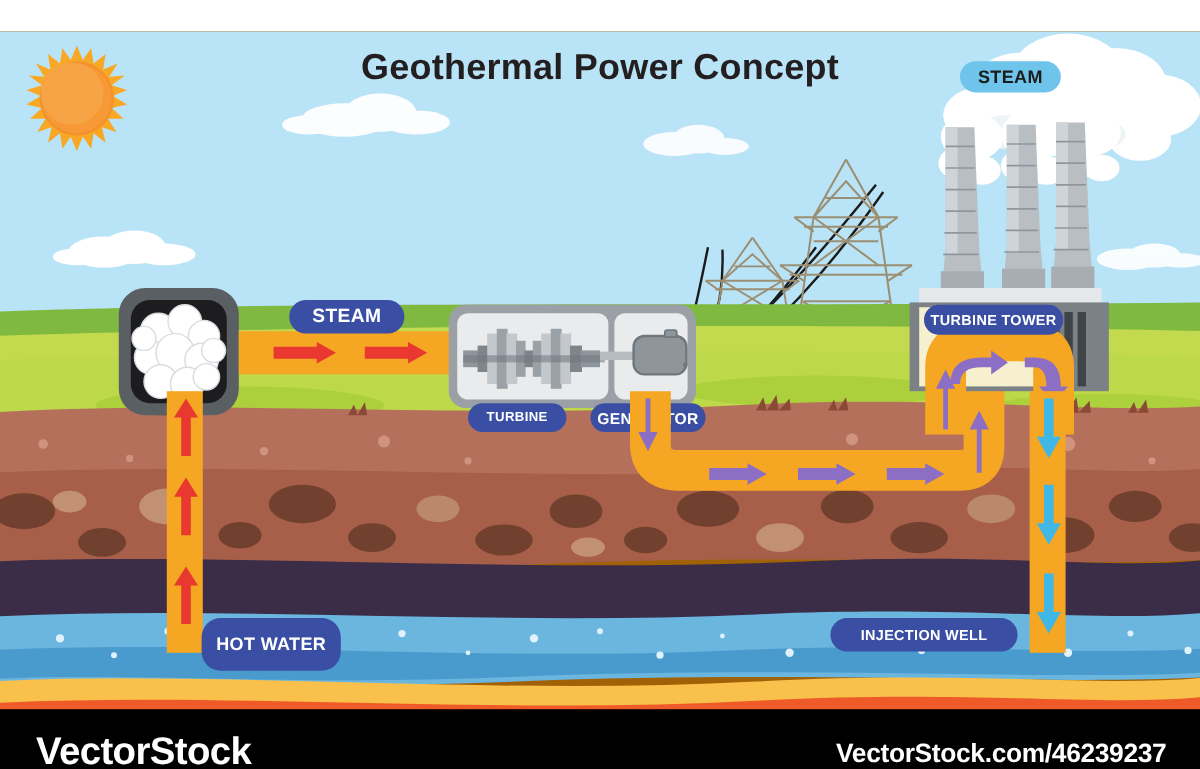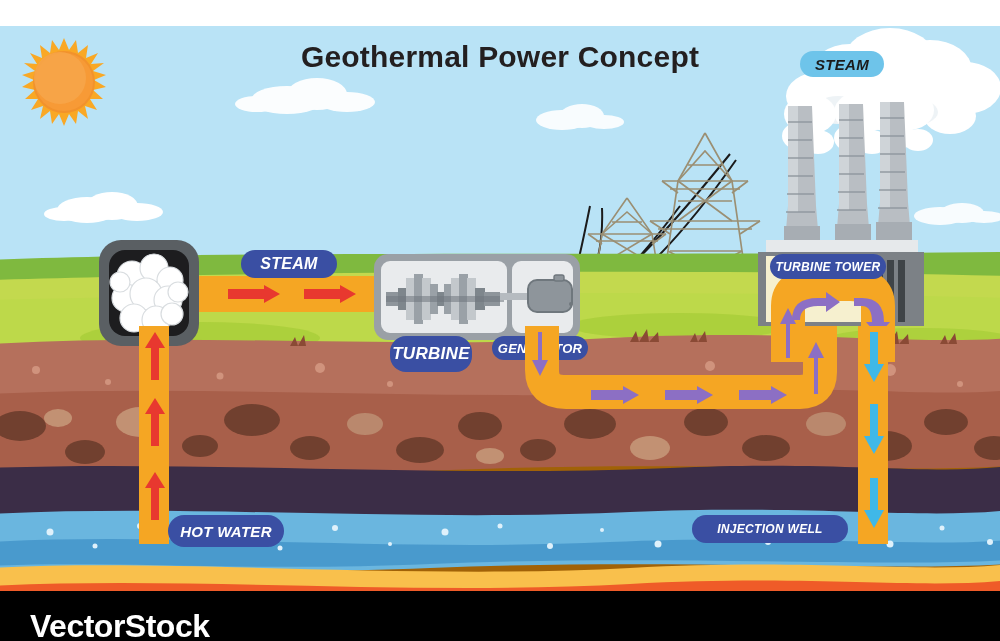--- a/index.html
+++ b/index.html
@@ -6,21 +6,21 @@
   body{font-family:"Liberation Sans",sans-serif;}
   #stage{position:relative;width:1000px;height:641px;overflow:hidden;background:#a16207;margin-top:26px;}
   .abs{position:absolute;}
   
   #sky{left:0;top:0;width:1000px;height:250px;background:#b9e3f6;}
   
   #title{left:0;top:14px;width:1000px;text-align:center;font-size:30px;font-weight:bold;color:#231f20;
          letter-spacing:.2px;}
   
   .badge{border-radius:16px;display:flex;align-items:center;justify-content:center;
-         color:#fff;font-weight:bold;white-space:nowrap;letter-spacing:.3px;font-style:italic;}
+         color:#fff;font-weight:bold;white-space:nowrap;letter-spacing:.3px;}
   .badge-blue{background:#3a4fa3;}
   .badge-lt{background:#6ec4ea;color:#1b1b1b;}
   
   .layer{left:-10px;width:1020px;}
   
   .pipe{background:#f5a623;}
   
   svg{display:block;overflow:visible;}
   
   #footer{left:0;top:565px;width:1000px;height:76px;background:#000;}
@@ -372,21 +372,21 @@
     </g>
   </svg>
 
   <div class="abs" style="left:500px;top:267px;width:30px;height:7px;background:#b6bbc0;"></div>
   <svg class="abs" style="left:526px;top:248px;" width="50" height="46">
     <rect x="2" y="6" width="44" height="32" rx="9" fill="#8e959b" stroke="#6f777d" stroke-width="2"></rect>
     <rect x="28" y="1" width="10" height="6" rx="2" fill="#8e959b" stroke="#6f777d" stroke-width="1.4"></rect>
     <circle cx="45" cy="30" r="2" fill="#6f777d"></circle>
   </svg>
 
-  <div class="abs badge badge-blue" style="left:390px;top:310px;width:82px;height:36px;font-size:17px;">TURBINE</div>
+  <div class="abs badge badge-blue" style="left:390px;top:310px;width:82px;height:24px;font-size:11px;">TURBINE</div>
   <div class="abs badge badge-blue" style="left:492px;top:310px;width:96px;height:24px;font-size:13px;">GENERATOR</div>
 
   <svg class="abs" style="left:520px;top:300px;" width="320" height="110">
     <path d="M22 0 L22 44 Q22 66 46 66 L280 66 Q300 66 300 46 L300 -8" fill="none" stroke="#f5a623" stroke-width="34" stroke-linecap="butt"></path>
   </svg>
 
   <svg class="abs" style="left:531px;top:306px;" width="300" height="100">
     <g fill="#8c6fc4">
 
       <path d="M11 0 L11 28 L17 28 L9 44 L1 28 L7 28 L7 0 Z" transform="translate(0,0)"></path>
@@ -426,19 +426,20 @@
 
   <div class="abs pipe" style="left:858px;top:300px;width:30px;height:218px;"></div>
   <svg class="abs" style="left:863px;top:306px;" width="22" height="210">
     <g fill="#3fb8e8">
       <path d="M7 0 L15 0 L15 32 L21 32 L11 50 L1 32 L7 32 Z"></path>
       <path d="M7 72 L15 72 L15 104 L21 104 L11 122 L1 104 L7 104 Z"></path>
       <path d="M7 146 L15 146 L15 178 L21 178 L11 196 L1 178 L7 178 Z"></path>
     </g>
   </svg>
 
-  <div class="abs badge badge-blue" style="left:168px;top:489px;width:116px;height:32px;font-size:15px;">HOT WATER</div>
+  <div class="abs badge badge-blue" style="left:168px;top:489px;width:116px;height:44px;font-size:15px;">HOT WATER</div>
   <div class="abs badge badge-blue" style="left:692px;top:489px;width:156px;height:28px;font-size:12px;">INJECTION WELL</div>
 
   <div class="abs" id="footer"></div>
   <div class="abs" id="fs-logo">VectorStock</div>
+  <div id="fs-url">VectorStock.com/46239237</div>
 
 </div>
 
 </body></html>

